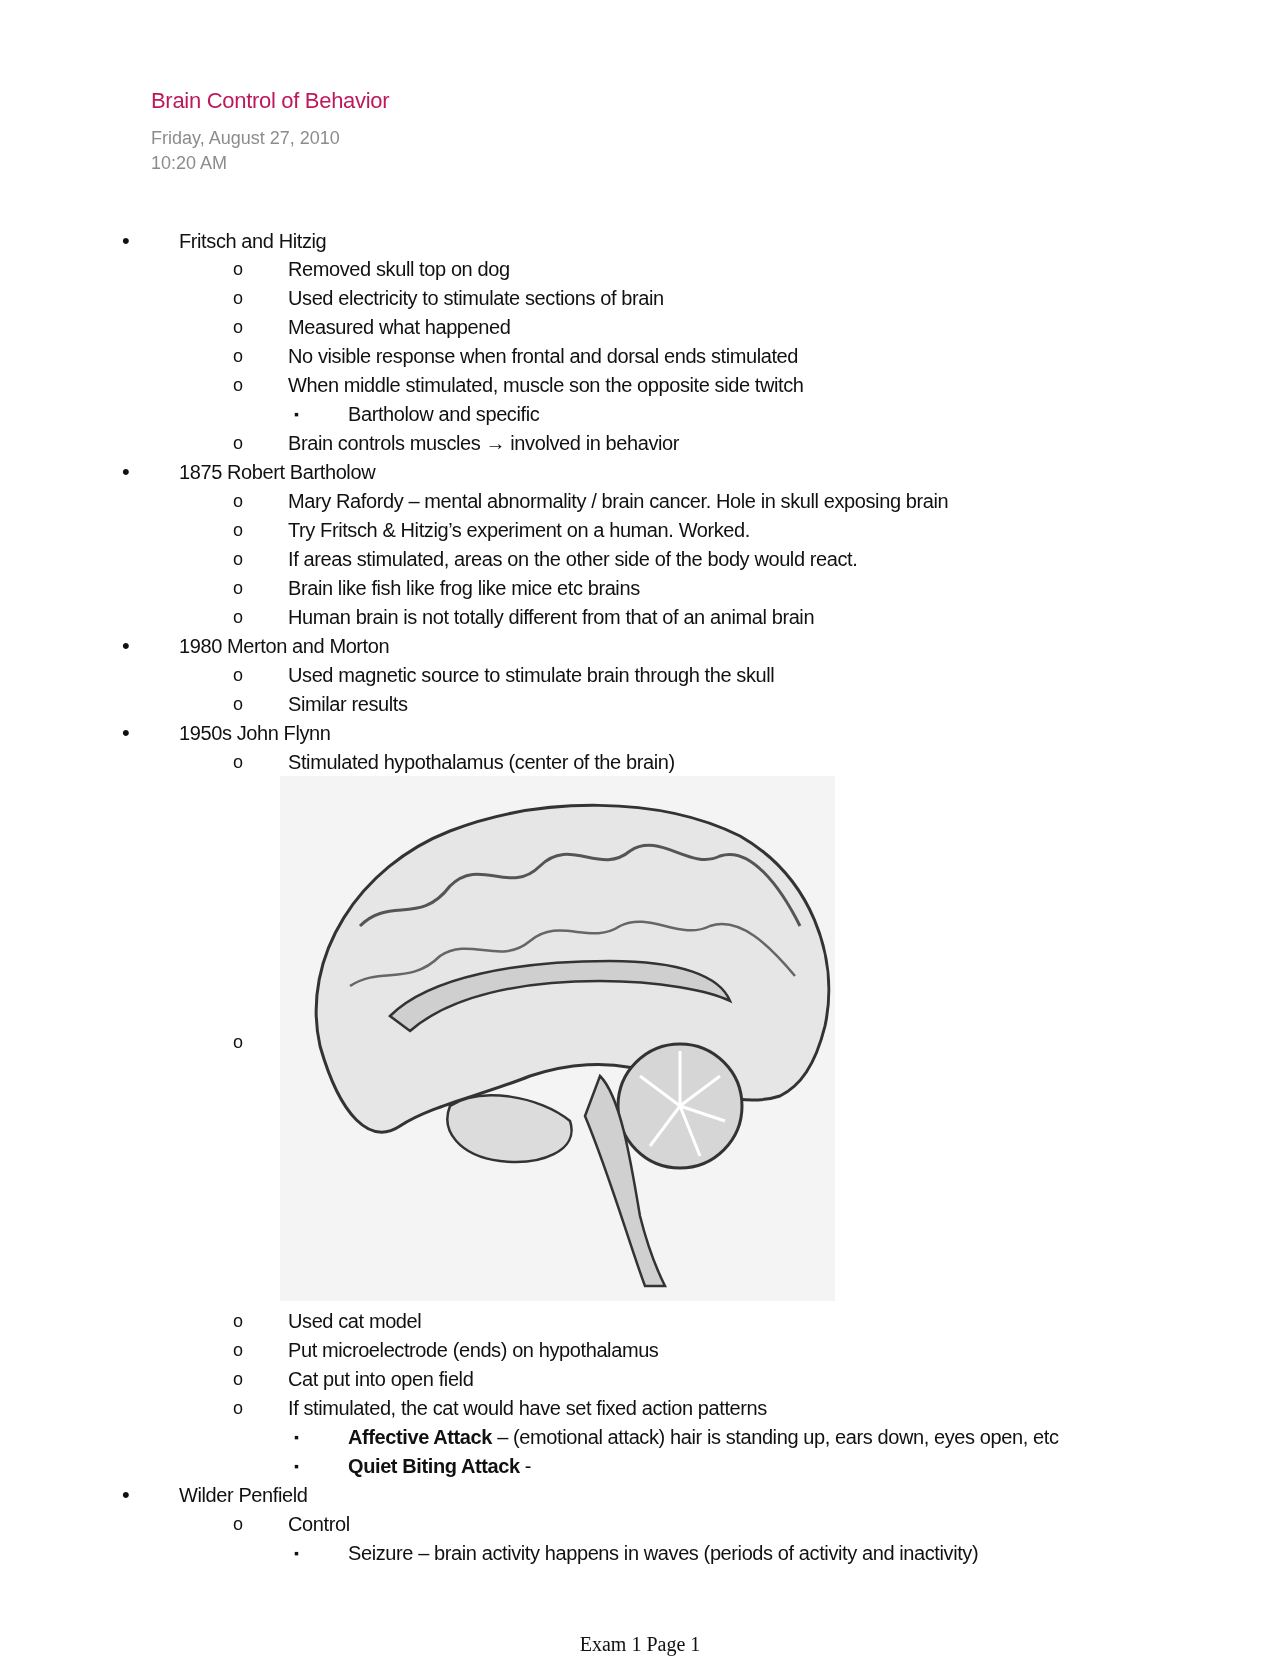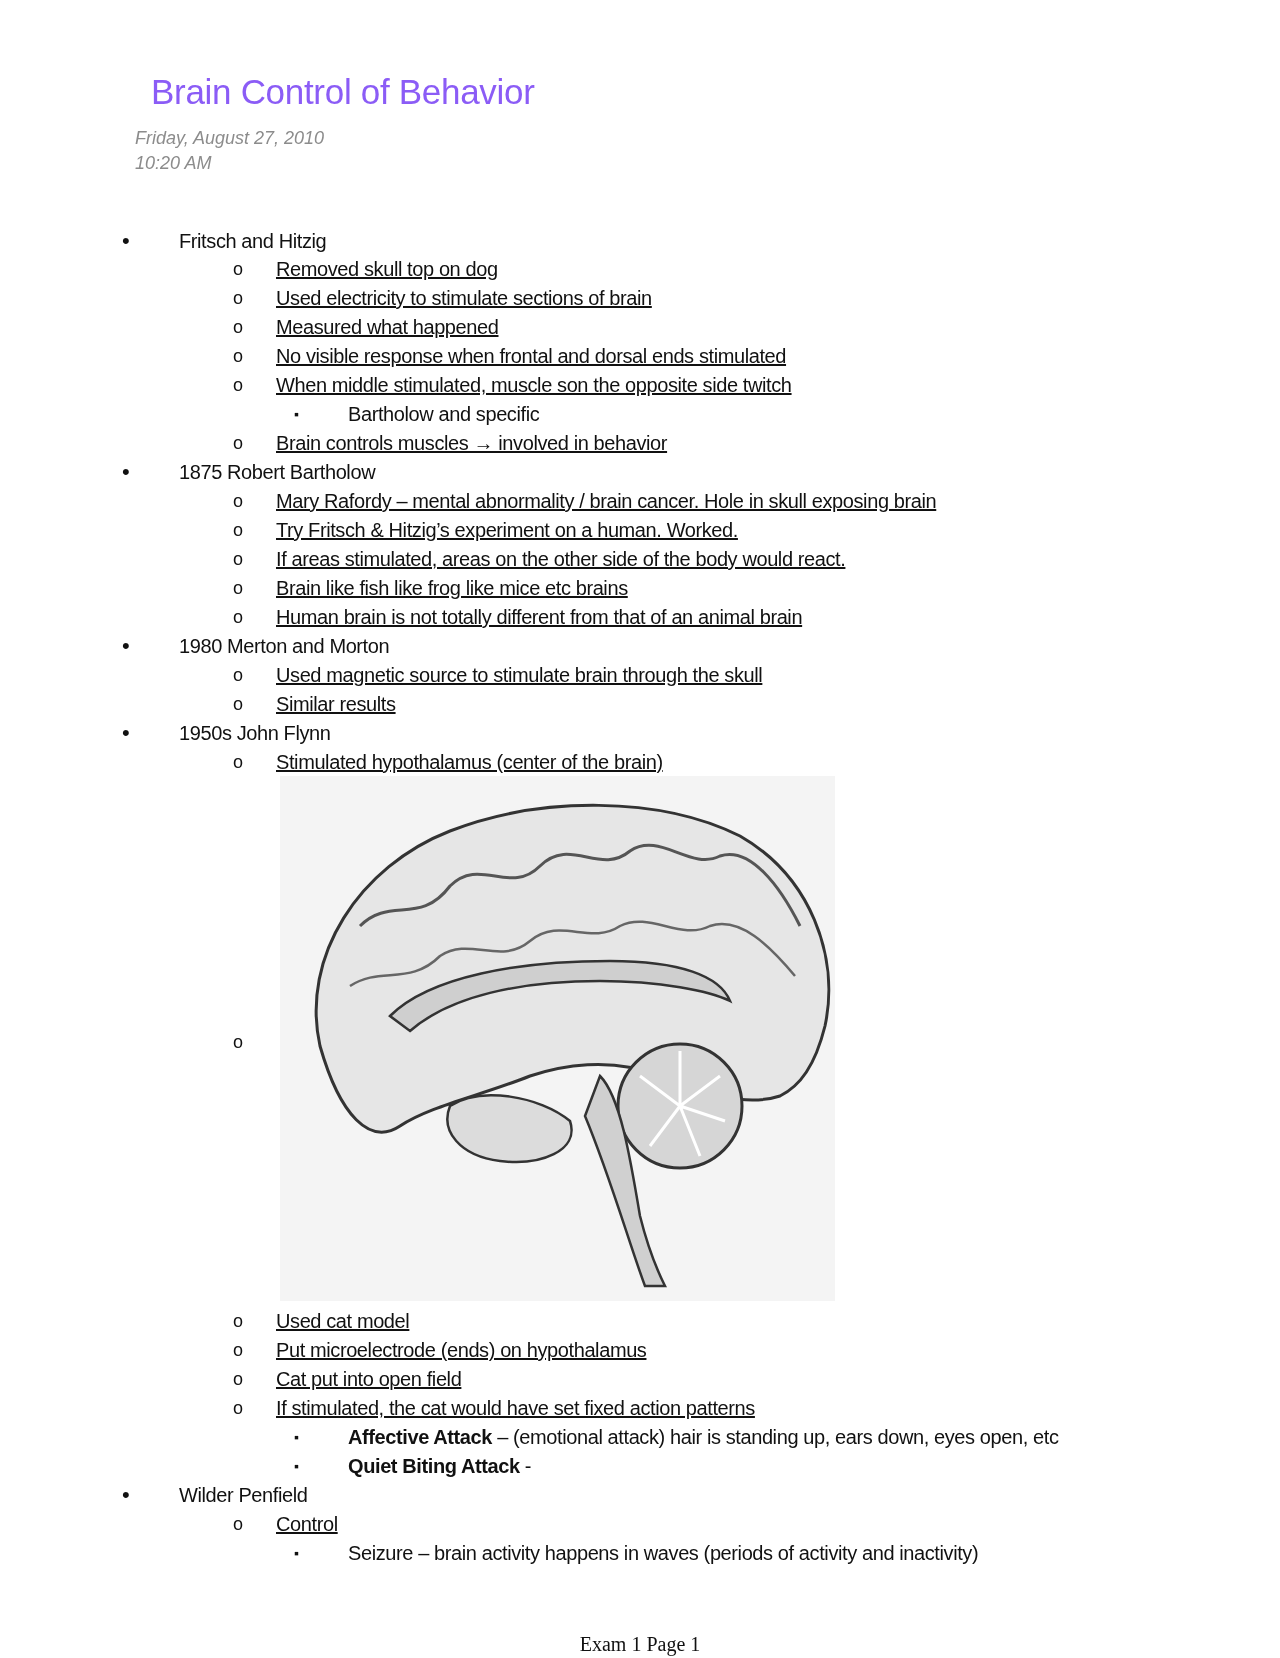--- a/index.html
+++ b/index.html
@@ -1,22 +1,22 @@
 <!DOCTYPE html>
 <html><head>
 <meta charset="utf-8">
 <style>
   html, body { margin:0; padding:0; background:#ffffff; }
   body { width:1280px; height:1658px; position:relative; overflow:hidden;
          font-family:"Liberation Sans", "DejaVu Sans", sans-serif; color:#111; }
-  .title { position:absolute; left:151px; top:72px; font-size:35px; letter-spacing:-0.3px; color:#8b5cf6; }
-  .meta { position:absolute; left:135px; color:#8c8c8c; font-size:18px;font-style:italic; }
+  .title { position:absolute; left:151px; top:88px; font-size:22px; letter-spacing:-0.3px; color:#be185d; }
+  .meta { position:absolute; left:151px; color:#8c8c8c; font-size:18px; }
   .line { position:absolute; font-size:20px; white-space:nowrap; letter-spacing:-0.4px; line-height:24px;margin-left:28px; }
   .b1 { left:151px; }
-  .b2 { left:248px;text-decoration:underline; }
+  .b2 { left:260px; }
   .b3 { left:320px; }
   .bullet { position:absolute; font-size:20px; line-height:24px; }
   .dot { left:122px; font-size:22px; }
   .circ { left:233px; font-size:18px; }
   .sq { left:294px; font-size:14px; }
   .bold { font-weight:bold; }
   .brain { position:absolute; left:280px; top:776px; width:555px; height:525px; background:#f3f3f3; }
   .footer { position:absolute; left:0; width:1280px; top:1633px; text-align:center;
             font-family:"Liberation Serif", "DejaVu Serif", serif; font-size:20px; color:#111; }
 </style>

